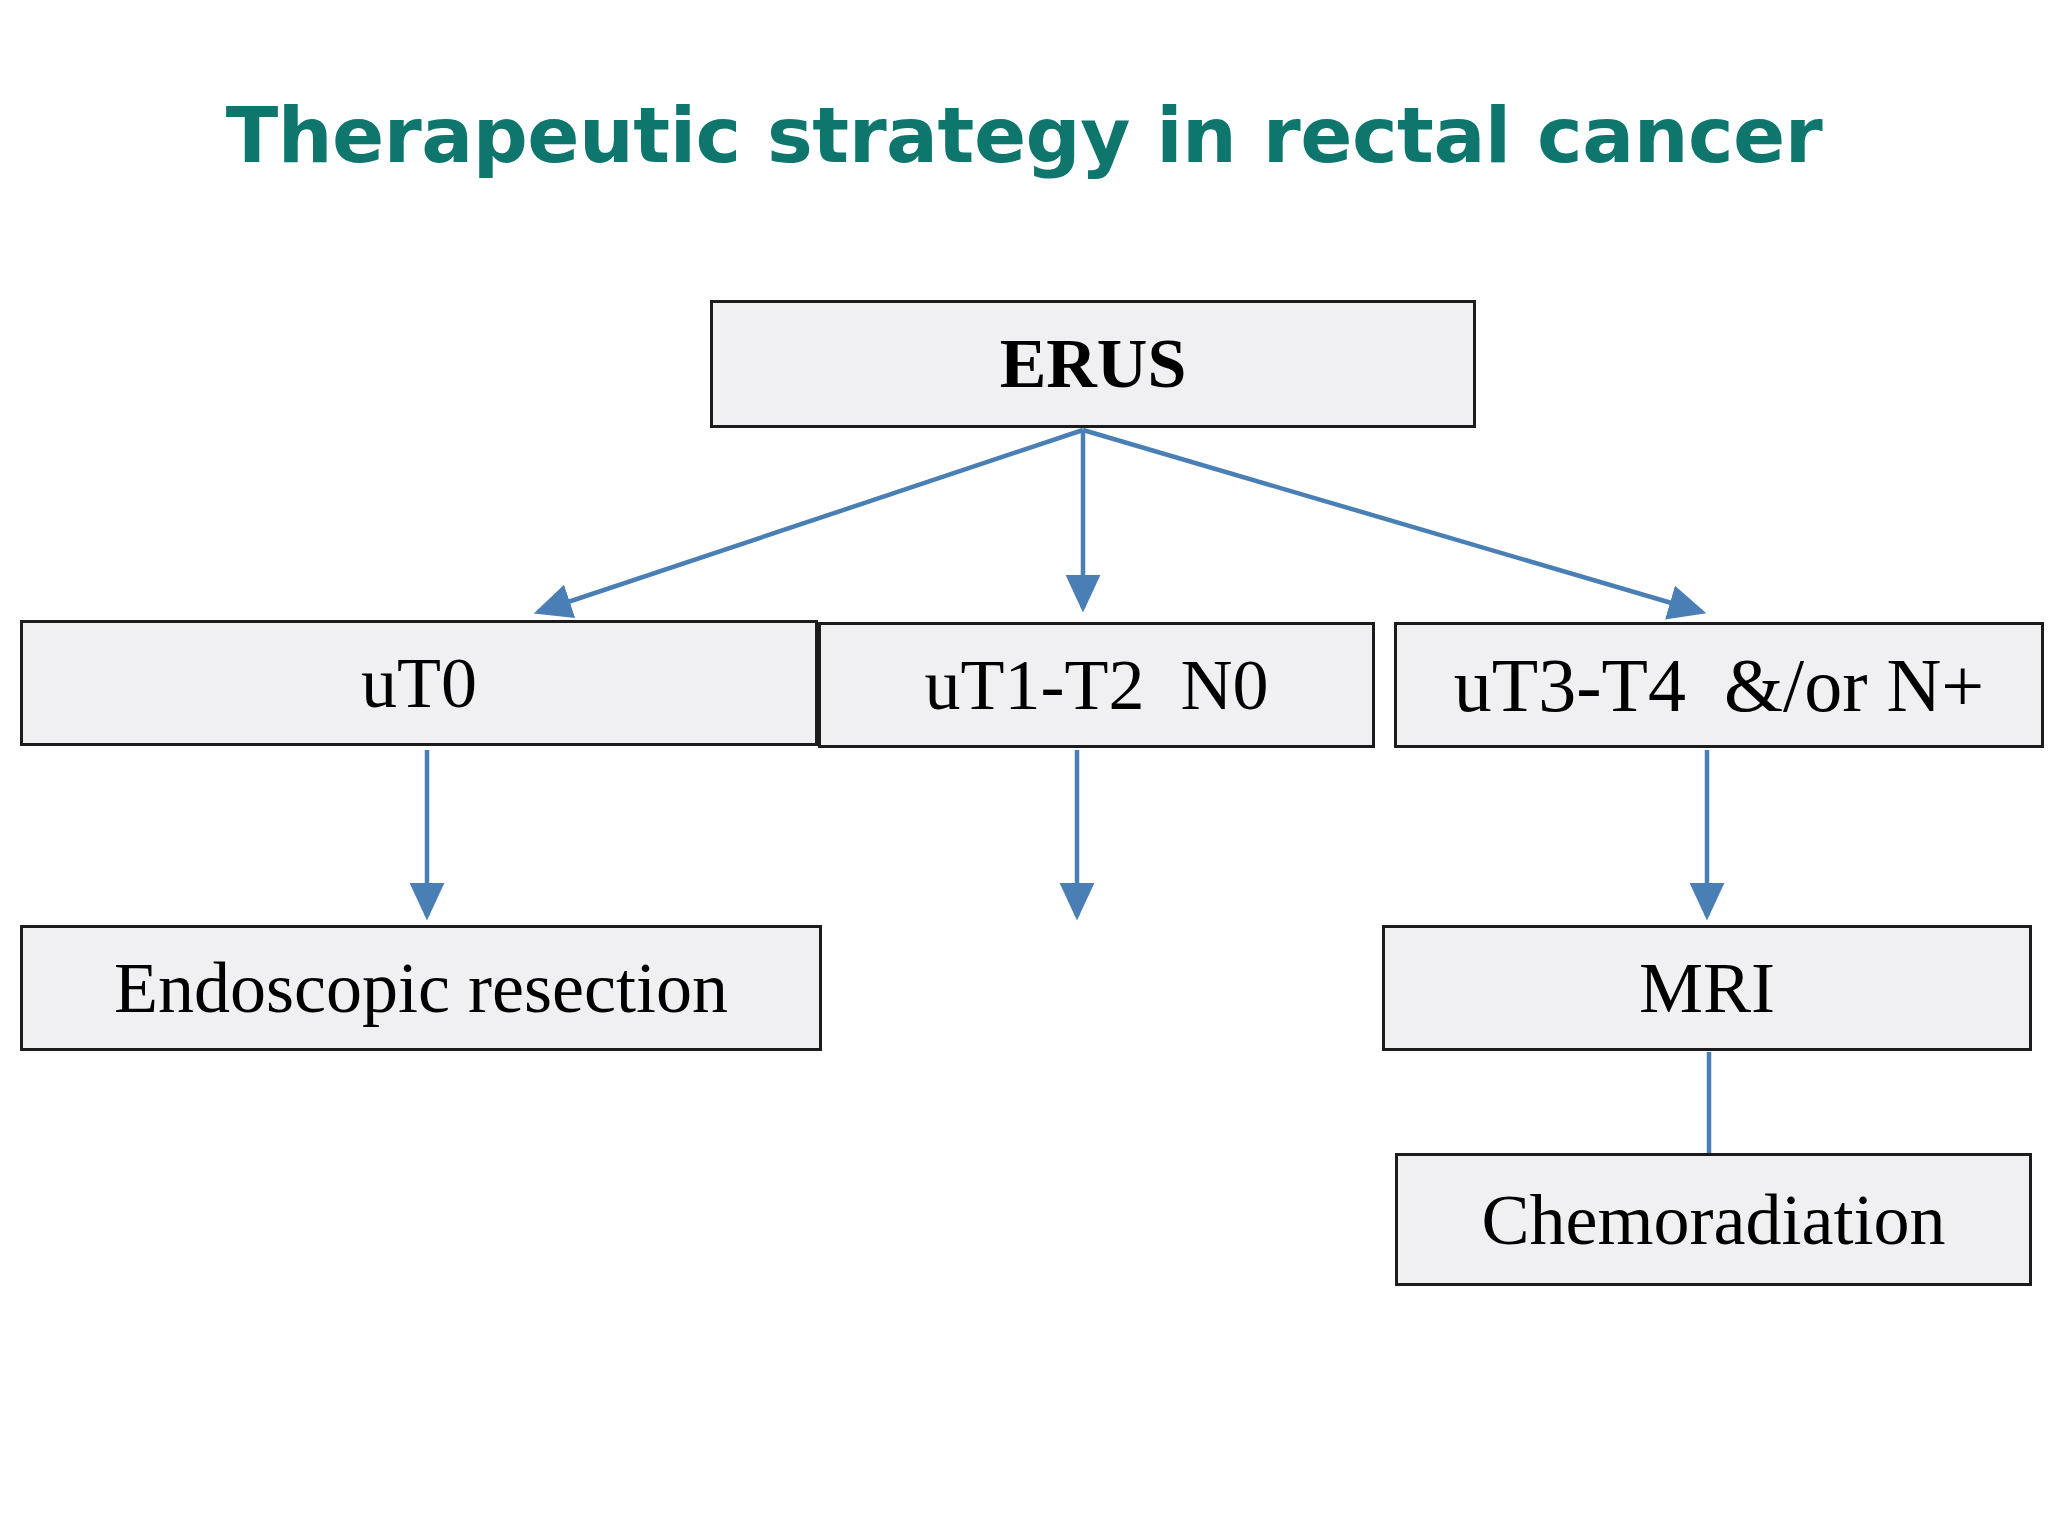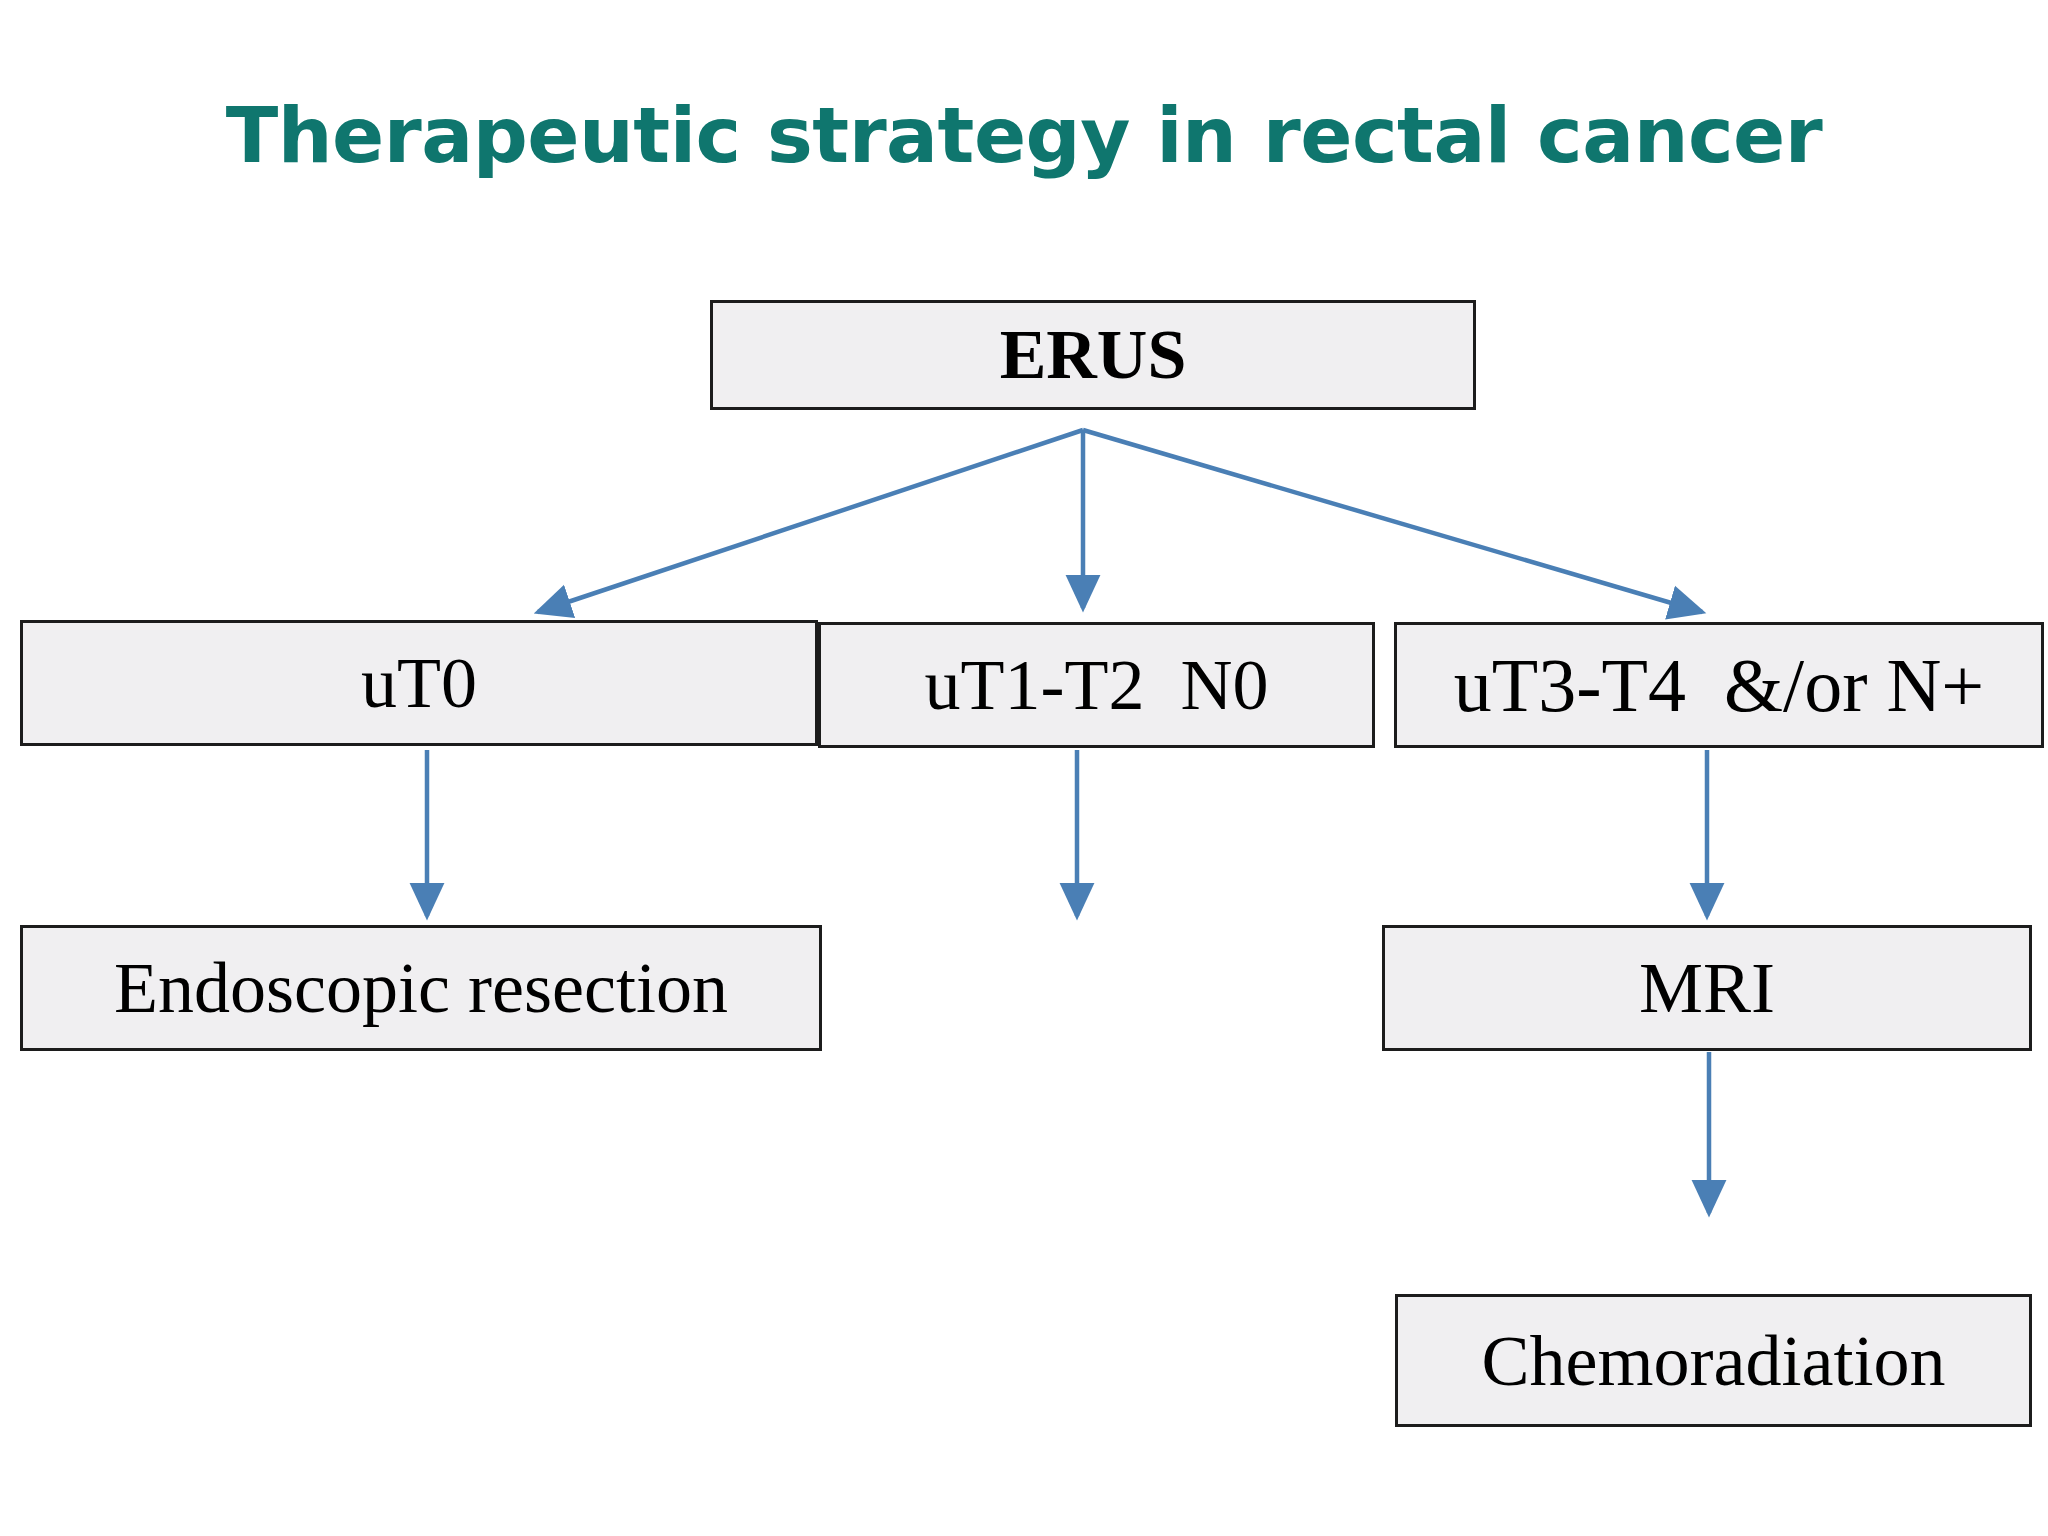--- a/index.html
+++ b/index.html
@@ -43,28 +43,28 @@
     justify-content: center;
     color: #000000;
     font-family: "Liberation Serif", "DejaVu Serif", serif;
     font-size: 72px;
     line-height: 1;
     white-space: pre;
     text-align: center;
   }
   .node.bold { font-weight: bold; }
 
-  #node-erus      { left: 710px;  top: 300px;  width: 766px; height: 110px; font-size: 70px; }
+  #node-erus      { left: 710px;  top: 300px;  width: 766px; height: 128px; font-size: 70px; }
   #node-ut0       { left: 20px;   top: 620px;  width: 798px; height: 126px; }
   #node-ut1t2     { left: 818px;  top: 622px;  width: 557px; height: 126px; }
   #node-ut3t4     { left: 1382px; top: 622px;  width: 650px; height: 126px; font-size: 76px; margin-left: 12px; }
   #node-endoscopic{ left: 20px;   top: 925px;  width: 802px; height: 126px; }
   #node-surgery   { left: 836px;  top: 925px;  width: 536px; height: 126px; }
   #node-mri       { left: 1382px; top: 925px;  width: 650px; height: 126px; }
-  #node-chemo     { left: 1395px; top: 1294px; width: 637px; height: 133px; }
+  #node-chemo     { left: 1395px; top: 1153px; width: 637px; height: 133px; }
 
   
   #edges {
     position: absolute;
     left: 0;
     top: 0;
     width: 2048px;
     height: 1536px;
     pointer-events: none;
   }

